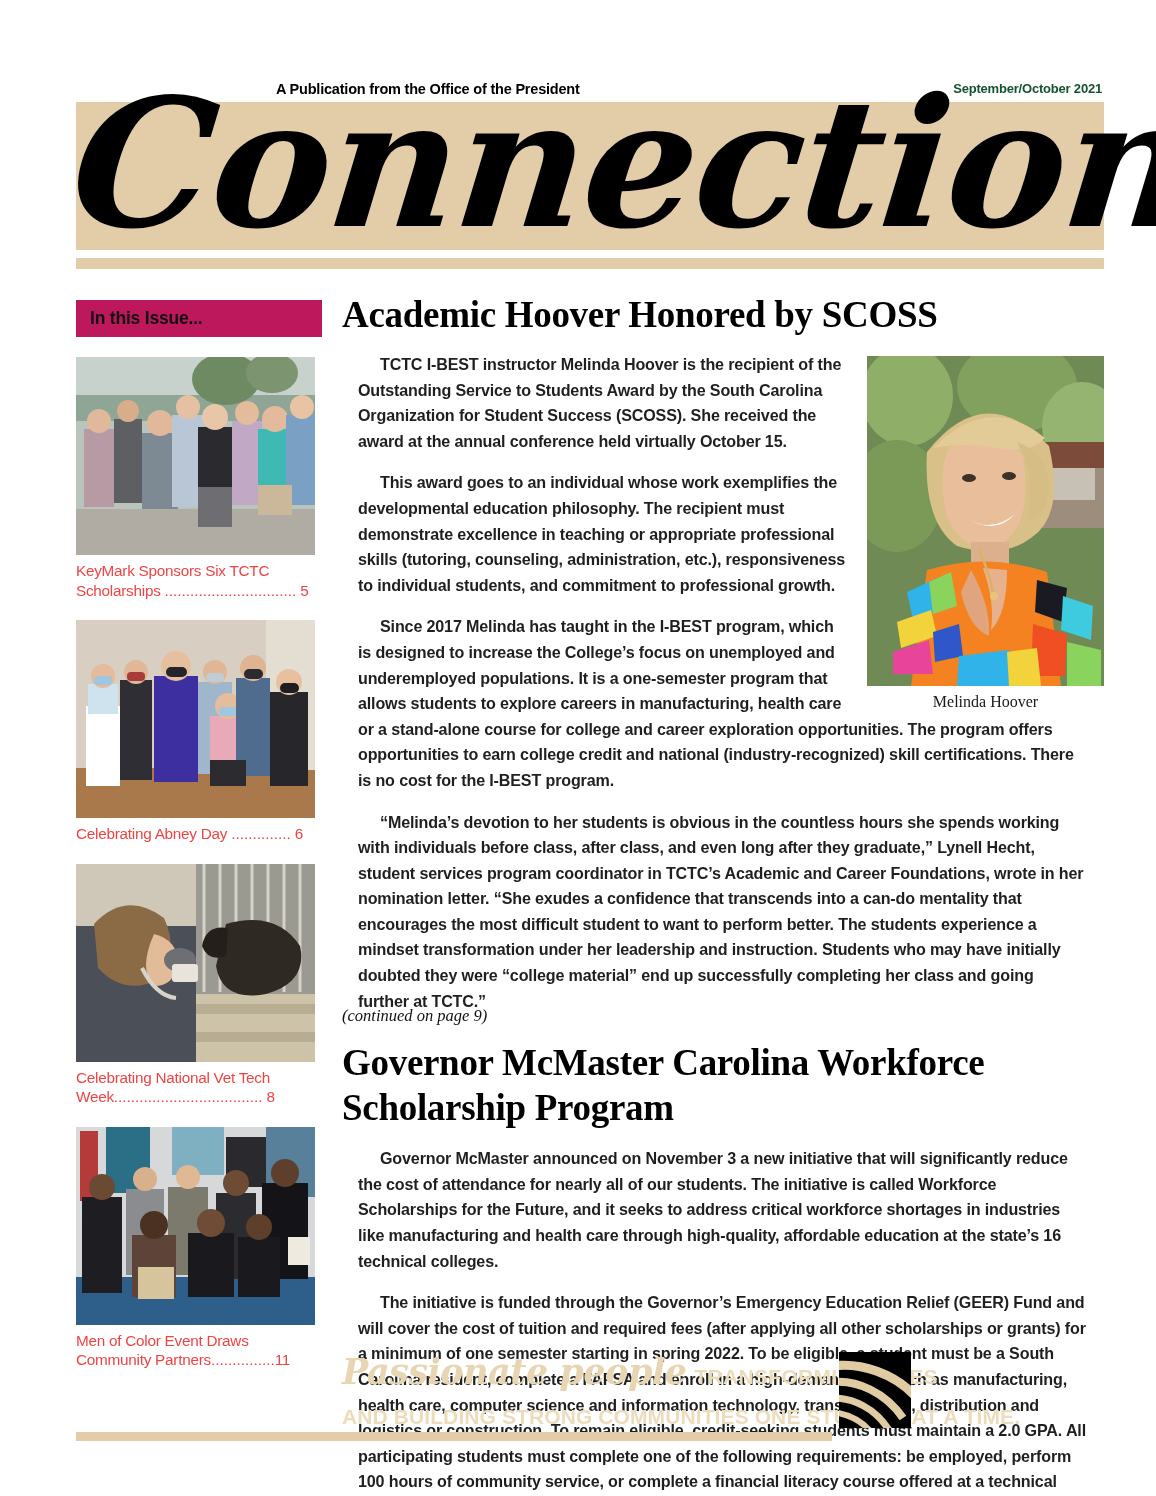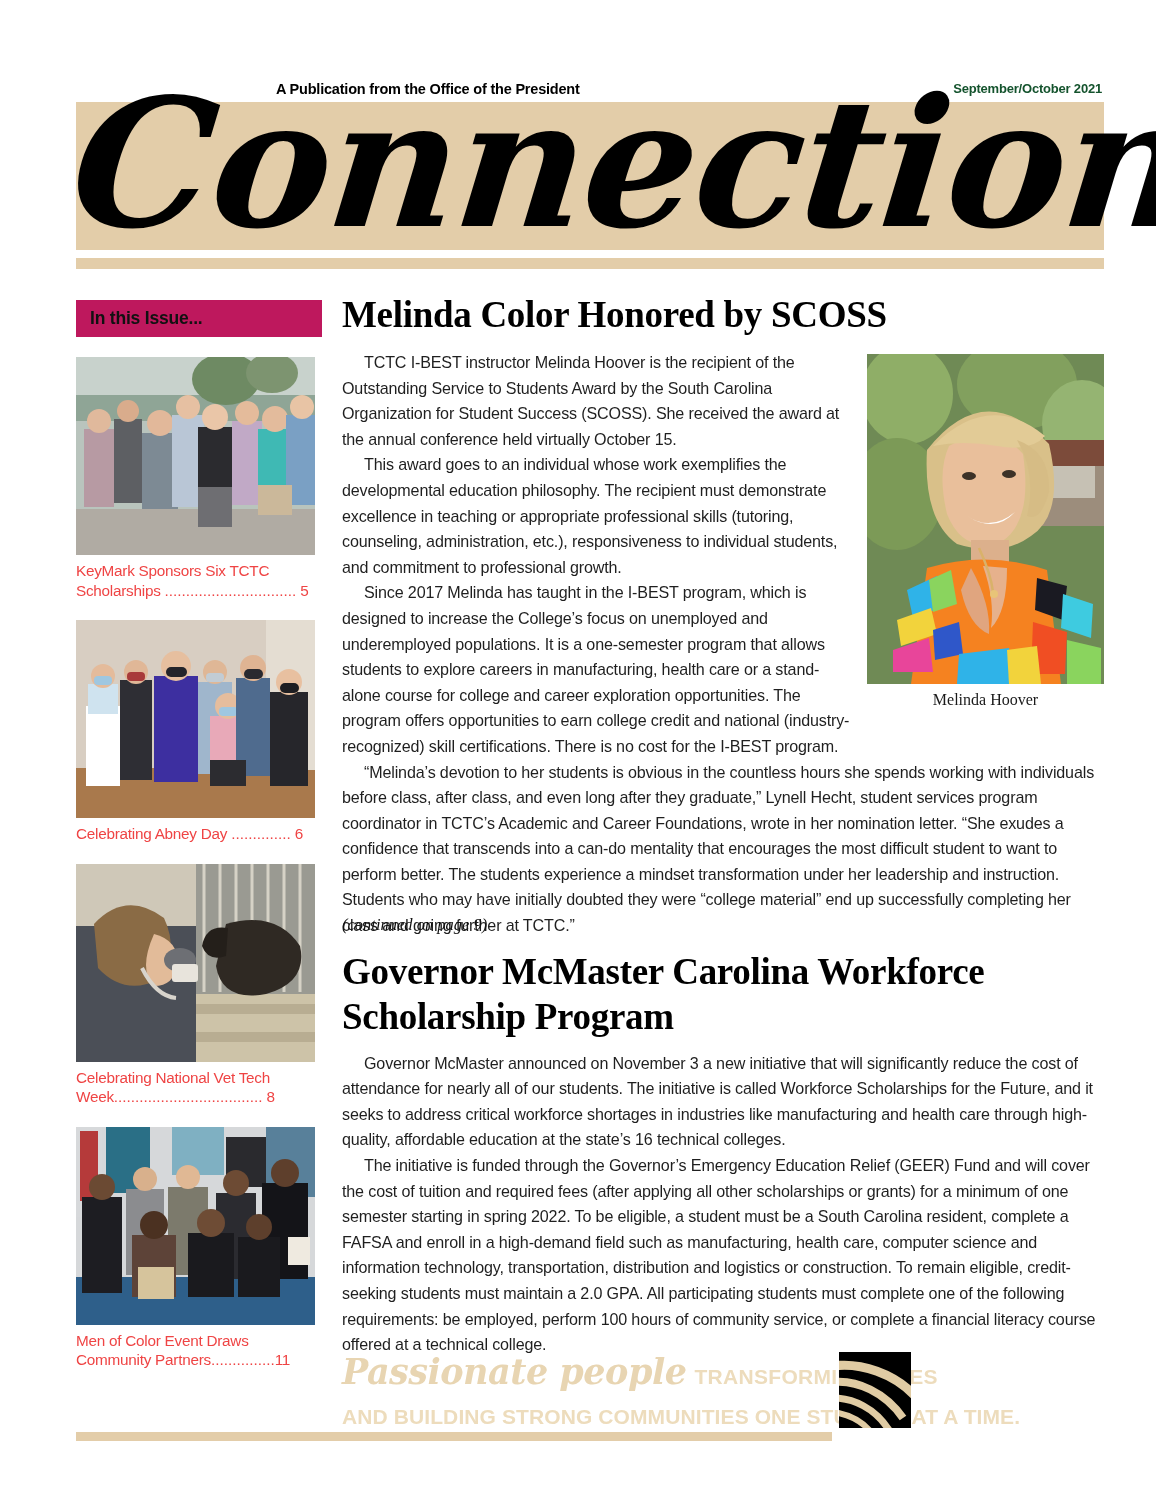--- a/index.html
+++ b/index.html
@@ -158,22 +158,23 @@
     color: #000;
   }
   .body-text {
     font-size: 16.1px;
     line-height: 25.6px;
     color: #1f1f1f;
     letter-spacing: -0.15px;
     text-align: left;
   }
   .body-text p {
-    margin: 0;
+    margin: 16px;
     text-indent: 22px;
+    font-weight: bold;
   }
   .article1-wrap {
     margin-top: 14px;
     position: relative;
   }
   .hoover-figure {
     float: right;
     width: 237px;
     margin: 4px 0 4px 16px;
   }
@@ -459,21 +460,21 @@
       </div>
       <div class="side-caption">
         <span>Men of Color Event Draws Community Partners</span><span class="leader">...............</span><span>11</span>
       </div>
     </div>
   </div>
 
   <div class="main">
 
     <div>
-      <h1 class="headline">Melinda Color Honored by SCOSS</h1>
+      <h1 class="headline">Academic Hoover Honored by SCOSS</h1>
 
       <div class="article1-wrap">
         <div class="hoover-figure">
           <div class="hoover-photo">
             <svg width="237" height="330" viewBox="0 0 237 330">
               <rect width="237" height="330" fill="#6f8a55"></rect>
               <ellipse cx="40" cy="40" rx="46" ry="50" fill="#8fae67"></ellipse>
               <ellipse cx="150" cy="30" rx="60" ry="46" fill="#82a05e"></ellipse>
               <ellipse cx="215" cy="70" rx="40" ry="44" fill="#95b472"></ellipse>
               <ellipse cx="30" cy="140" rx="46" ry="56" fill="#7c9a57"></ellipse>

